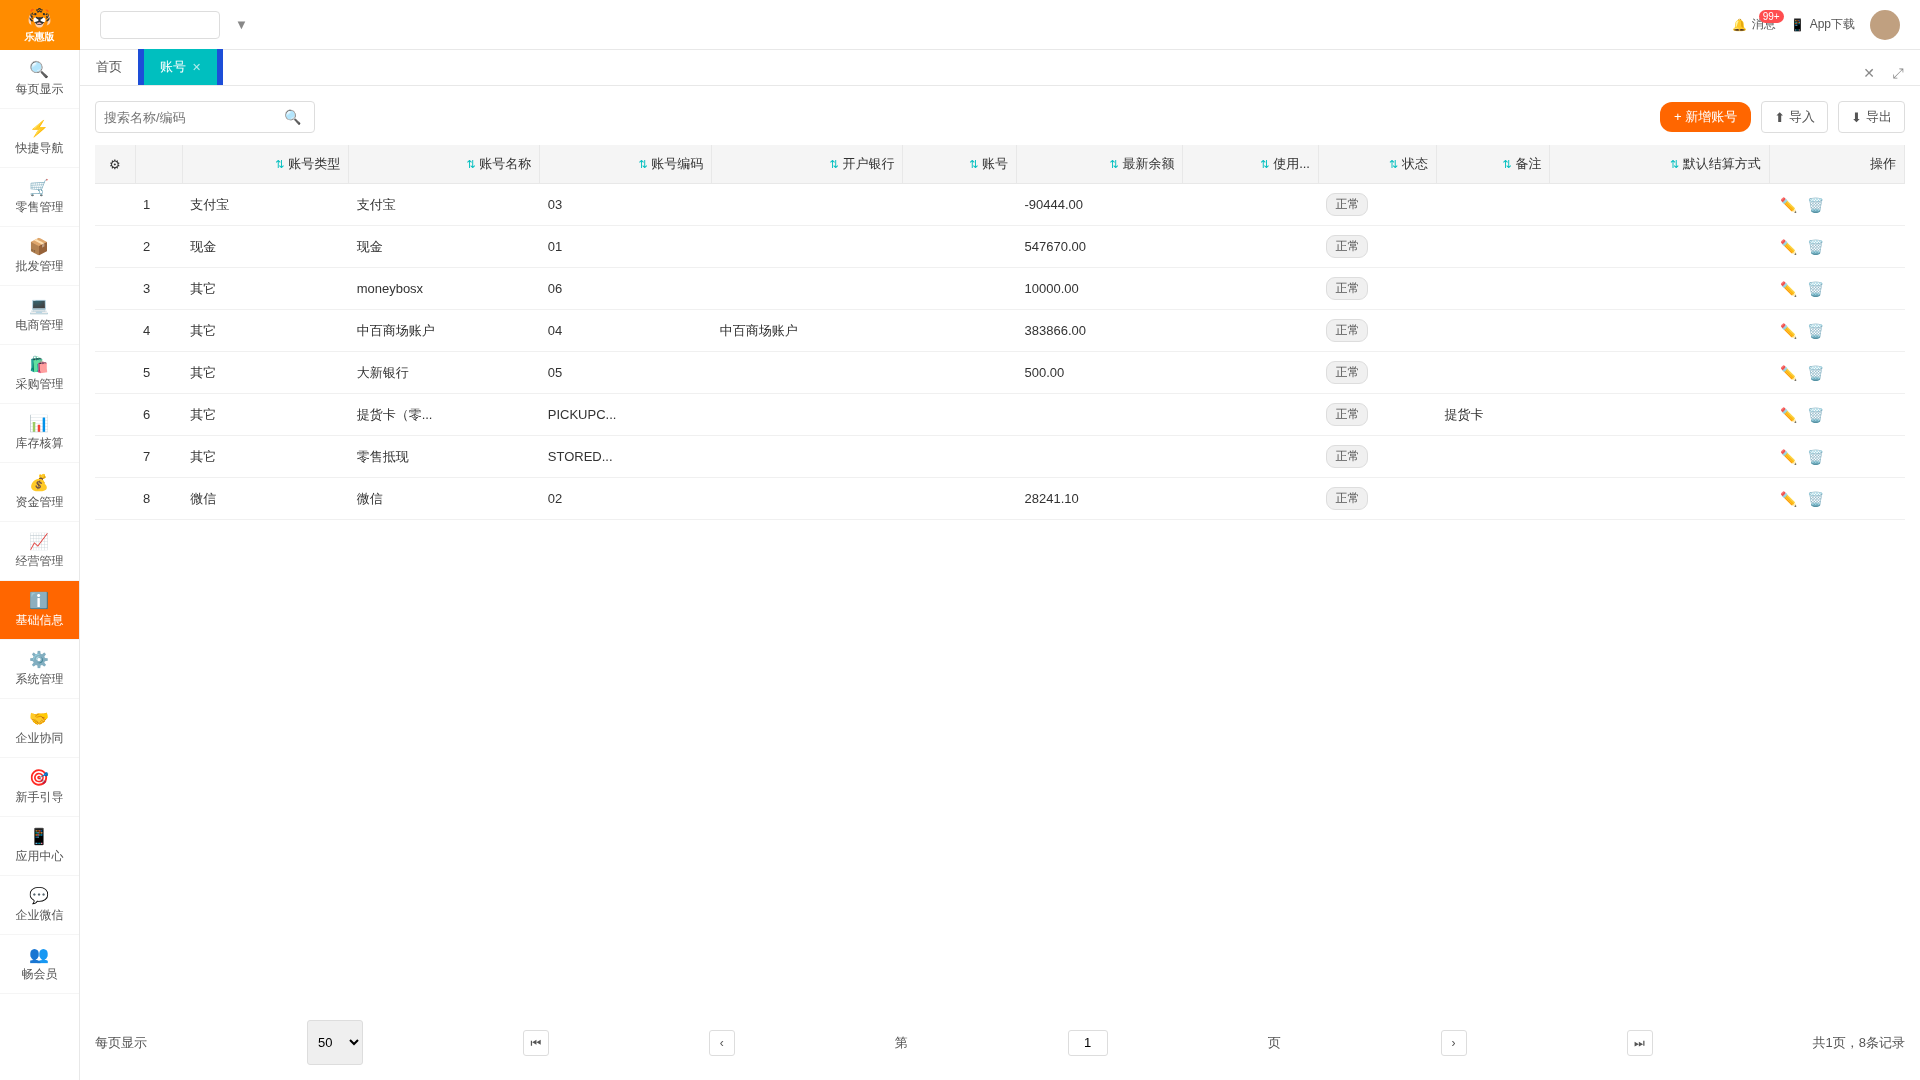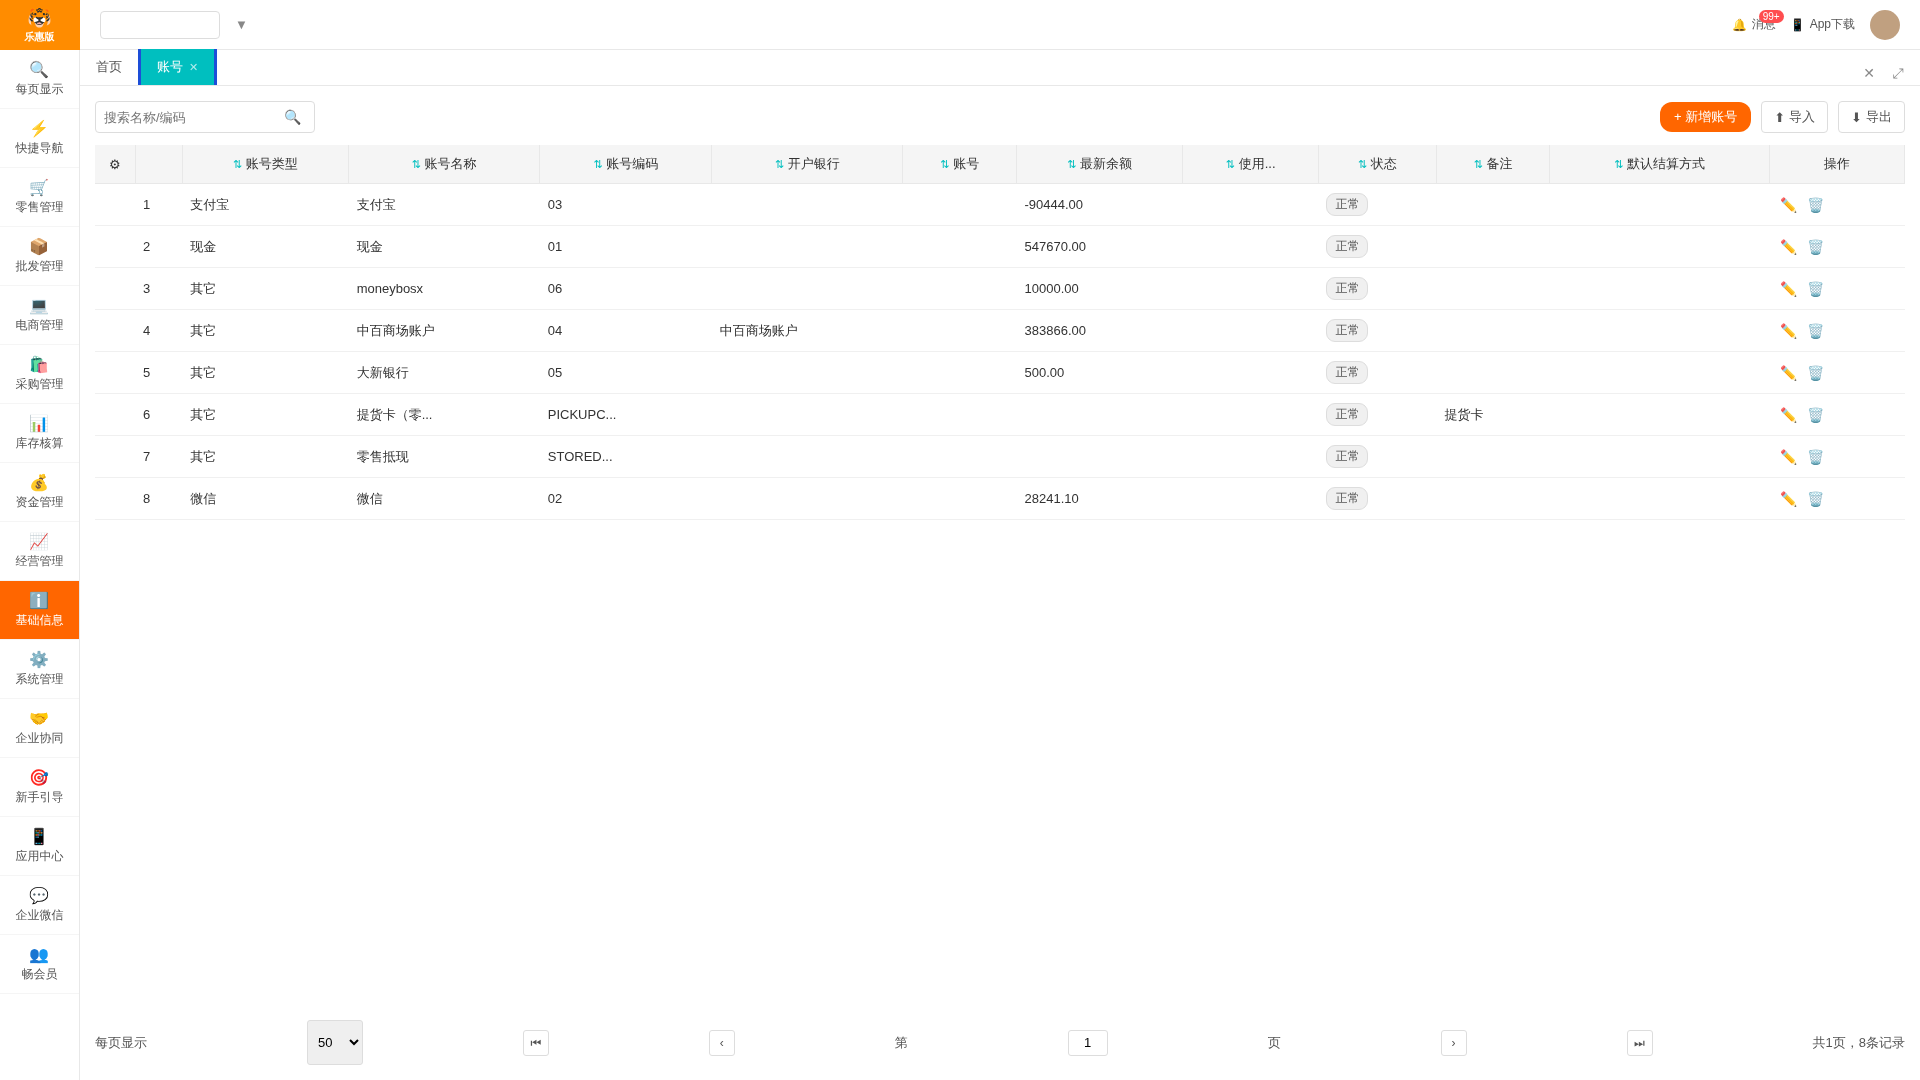--- a/index.html
+++ b/index.html
@@ -123,21 +123,21 @@
       flex-shrink: 0;
     }
     .tab {
       height: 36px;
       padding: 16px 16px;
       display: flex;
       align-items: center;
       cursor: pointer;
       font-size: 13px;
       color: #555;
-      border-right: 3px solid #1d4ed8;
+      border-right: 6px solid #1d4ed8;
       gap: 6px;
     }
     .tab.active {
       background: #00bfbf;
       color: white;
     }
     .tab-close {
       font-size: 11px;
       cursor: pointer;
       opacity: 0.7;
@@ -226,21 +226,21 @@
       width: 100%;
       border-collapse: collapse;
       font-size: 13px;
     }
     .data-table thead tr {
       background: #f5f5f5;
       border-bottom: 1px solid #e8e8e8;
     }
     .data-table th {
       padding: 10px 8px;
-      text-align: center;
+      text-align: right;
       font-weight: normal;
       color: #333;
       border-right: 1px solid #e8e8e8;
       white-space: nowrap;
     }
     .data-table th:first-child { width: 40px; text-align: center; }
     .data-table th .sort-icon { color: #00bfbf; font-size: 11px; }
     .data-table td {
       padding: 9px 8px;
       border-bottom: 1px solid #f0f0f0;

